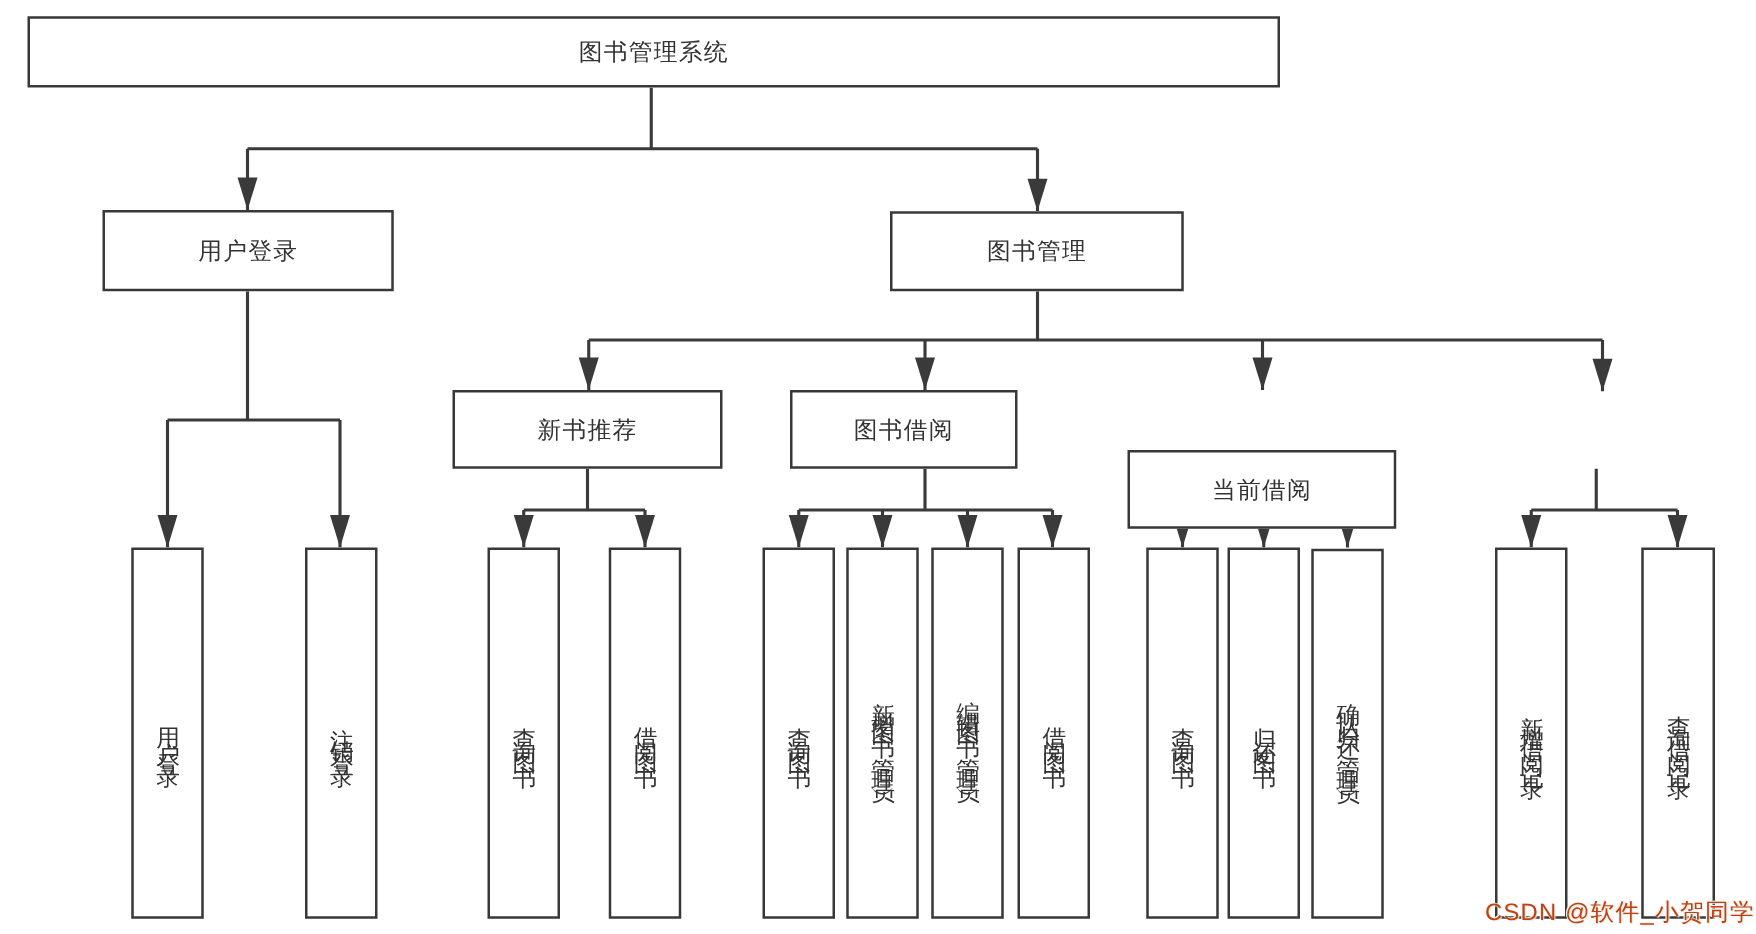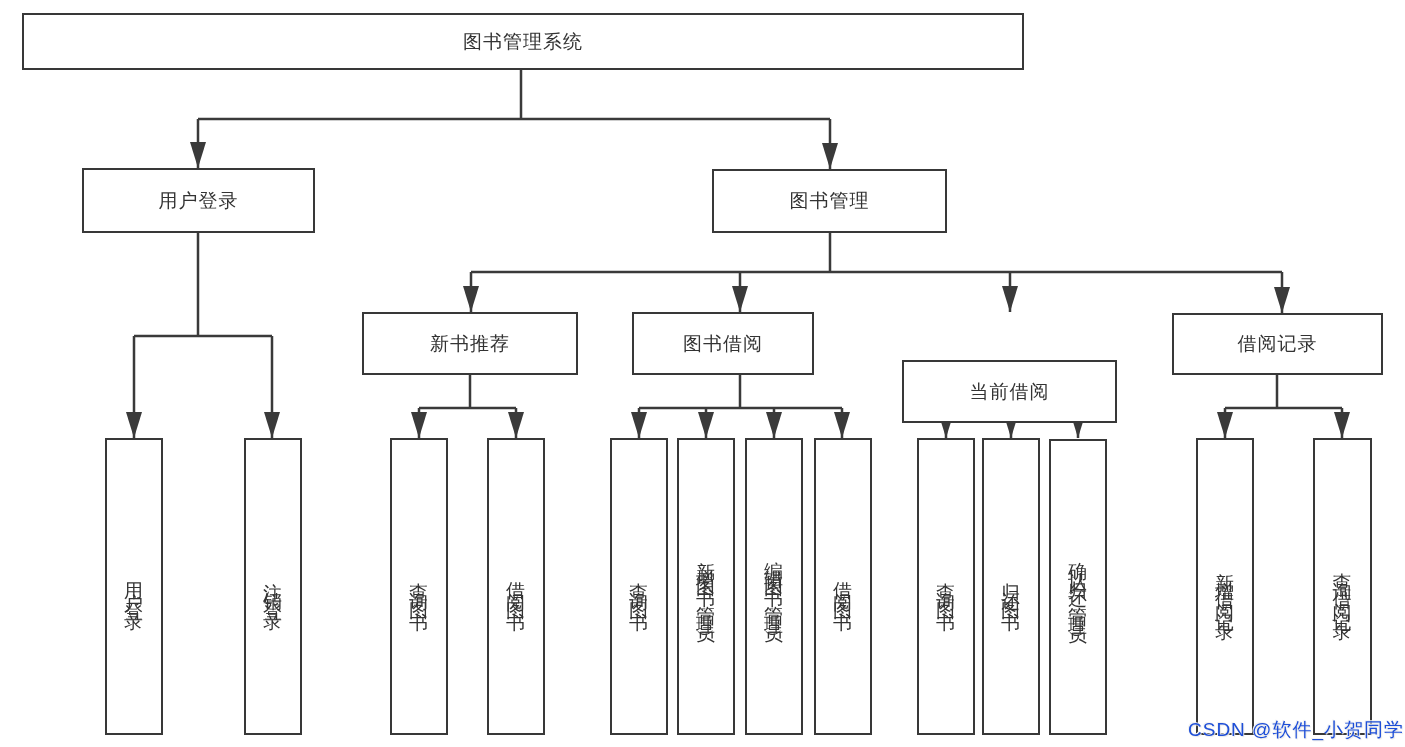--- a/index.html
+++ b/index.html
@@ -35,21 +35,21 @@
     text-orientation:mixed;
     letter-spacing:10px;
     line-height:1;
     white-space:nowrap;
   }
   .vtext.tight{letter-spacing:9px;}
   .watermark{
     position:absolute;
     left:1188px;top:717px;
     font-size:19px;
-    color:#1d4ed8;
+    color:#c2410c;
     text-shadow:1px 1px 1px #e8e8e8, -1px -1px 0 #f2f2f2;
     letter-spacing:1px;
     white-space:nowrap;
   }
 </style>
 </head>
 <body>
 
 <div class="canvas">
 
@@ -99,23 +99,20 @@
 
   <div class="box" style="left:712px;top:169px;width:235px;height:64px;">
     <span>图书管理</span>
   </div>
   <div class="box" style="left:632px;top:312px;width:182px;height:63px;">
     <span>图书借阅</span>
   </div>
   <div class="box" style="left:902px;top:312px;width:215px;height:63px;margin-top:48px;">
     <span>当前借阅</span>
   </div>
-  <div class="box" style="left:1172px;top:313px;width:211px;height:62px;">
-    <span>借阅记录</span>
-  </div>
 
   <div class="vbox" style="left:105px;top:438px;width:58px;height:297px;">
     <span class="vtext">用户登录</span>
   </div>
   <div class="vbox" style="left:244px;top:438px;width:58px;height:297px;">
     <span class="vtext">注销登录</span>
   </div>
 
   <div class="vbox" style="left:390px;top:438px;width:58px;height:297px;">
     <span class="vtext">查询图书</span>

